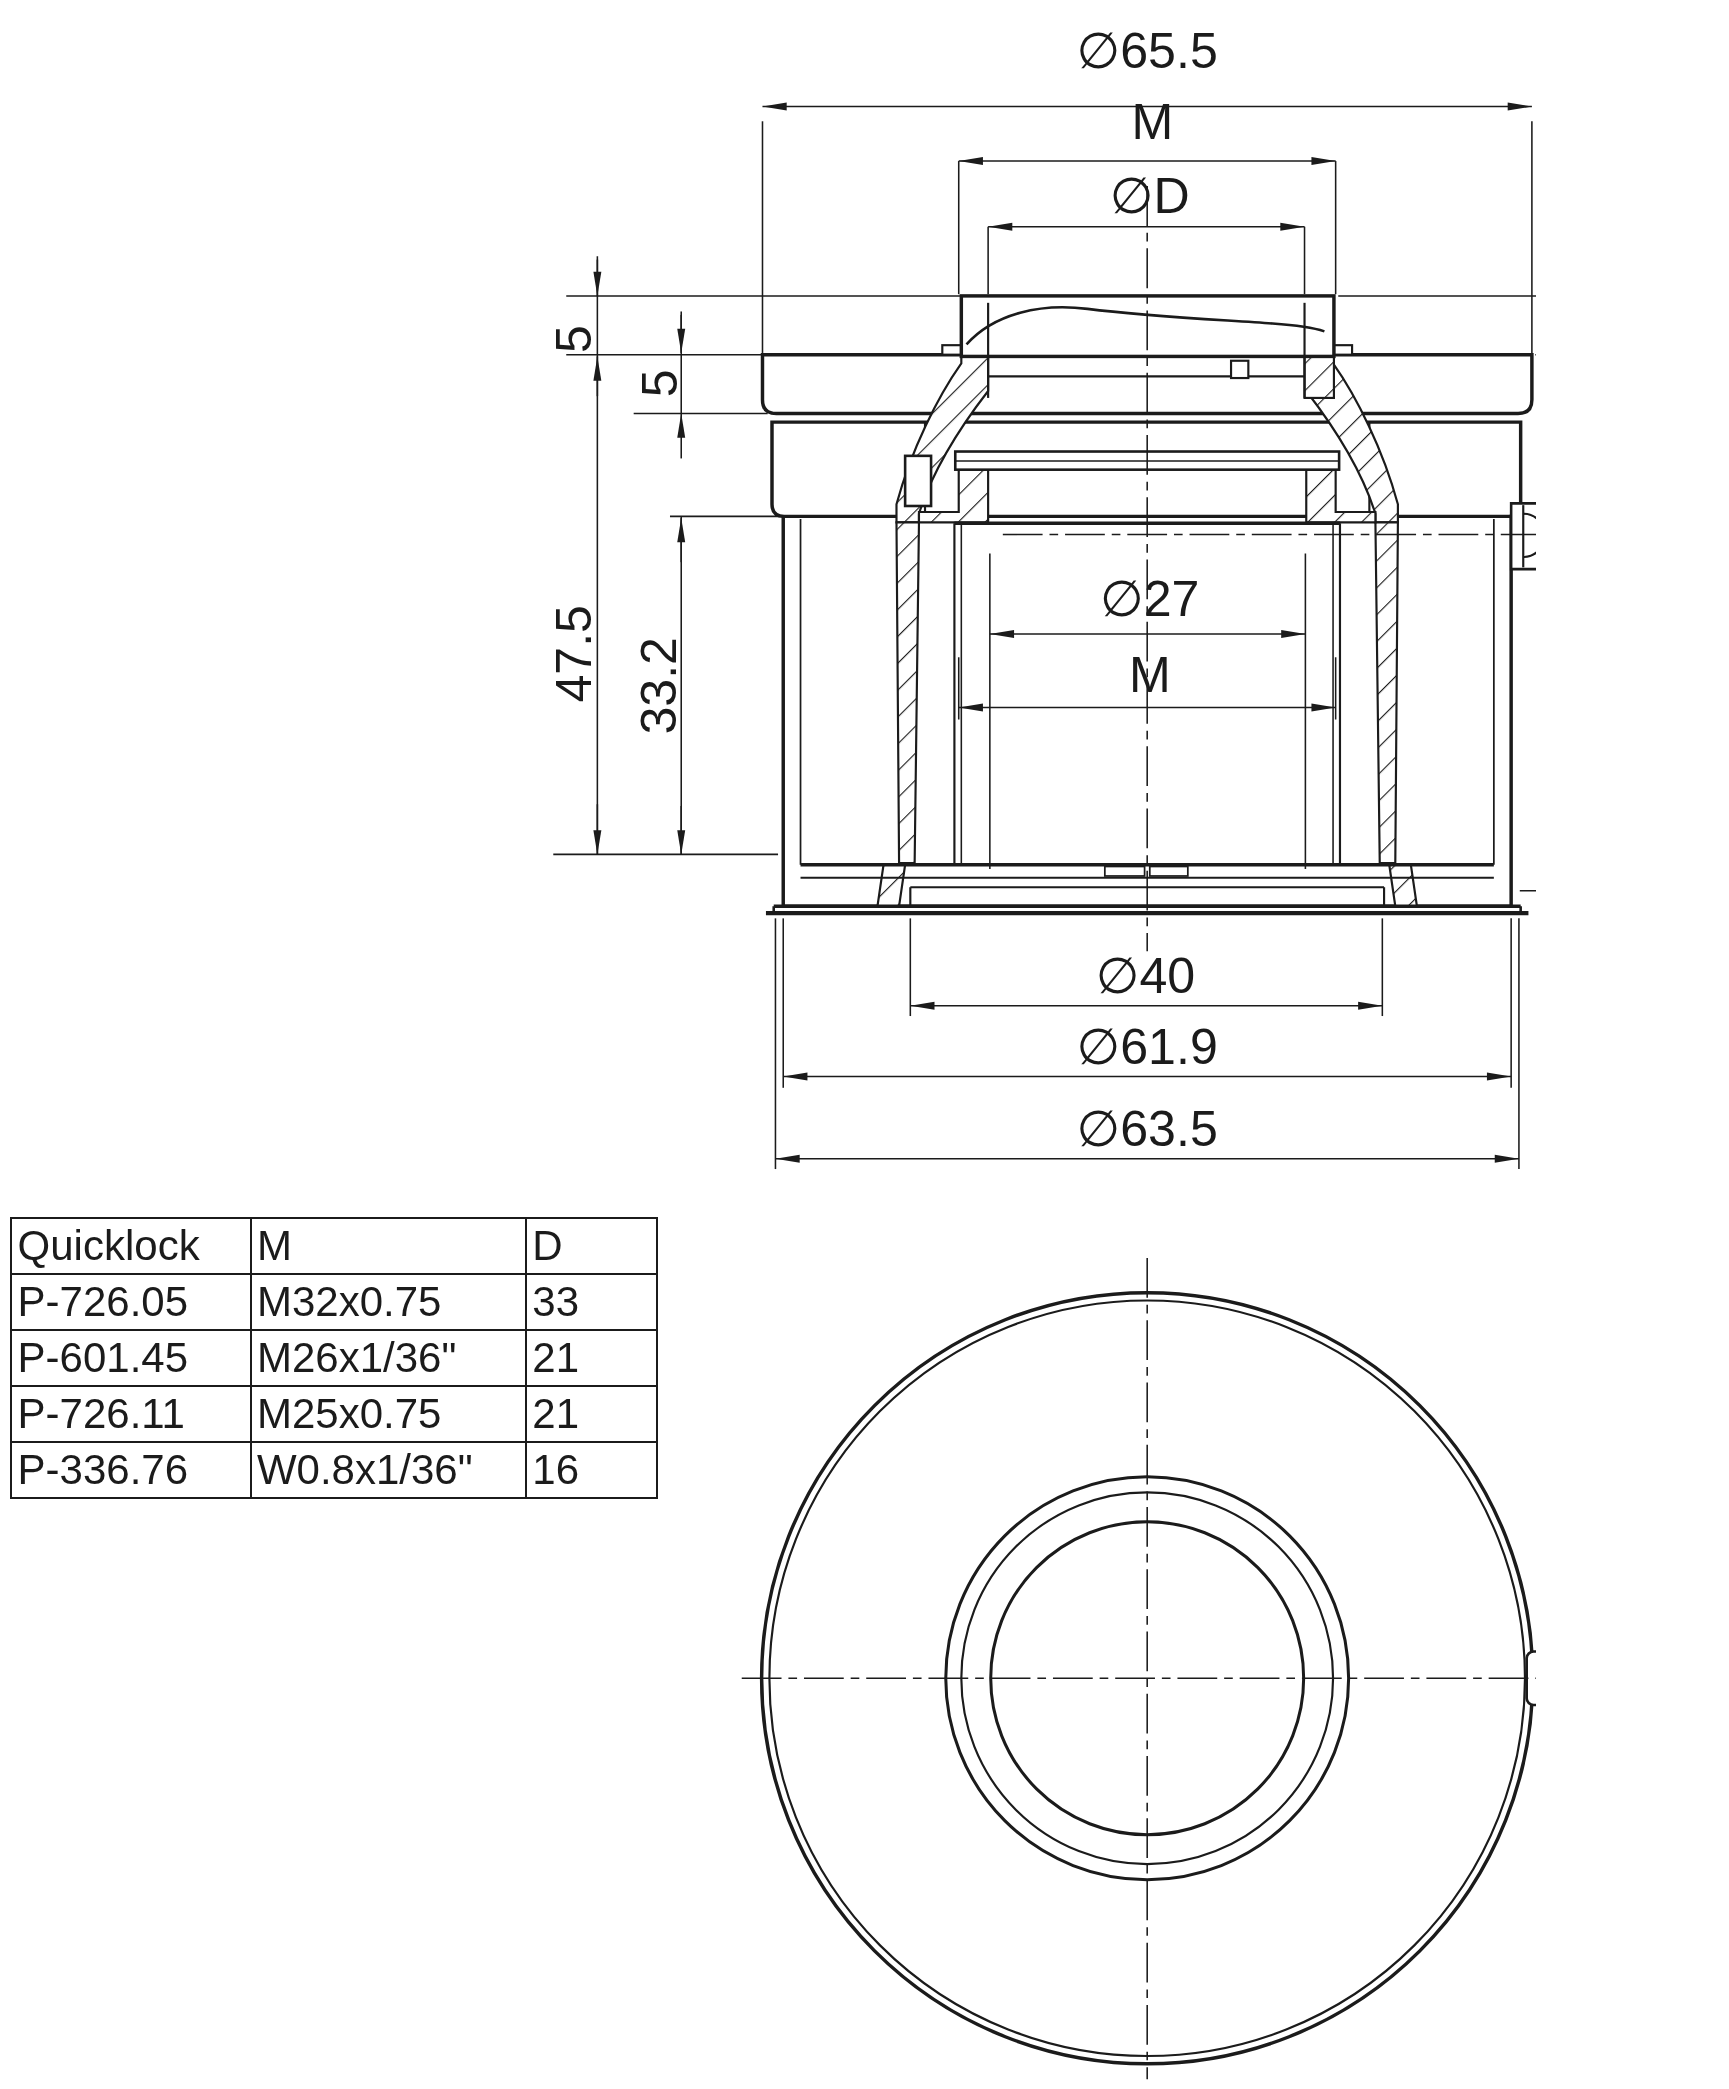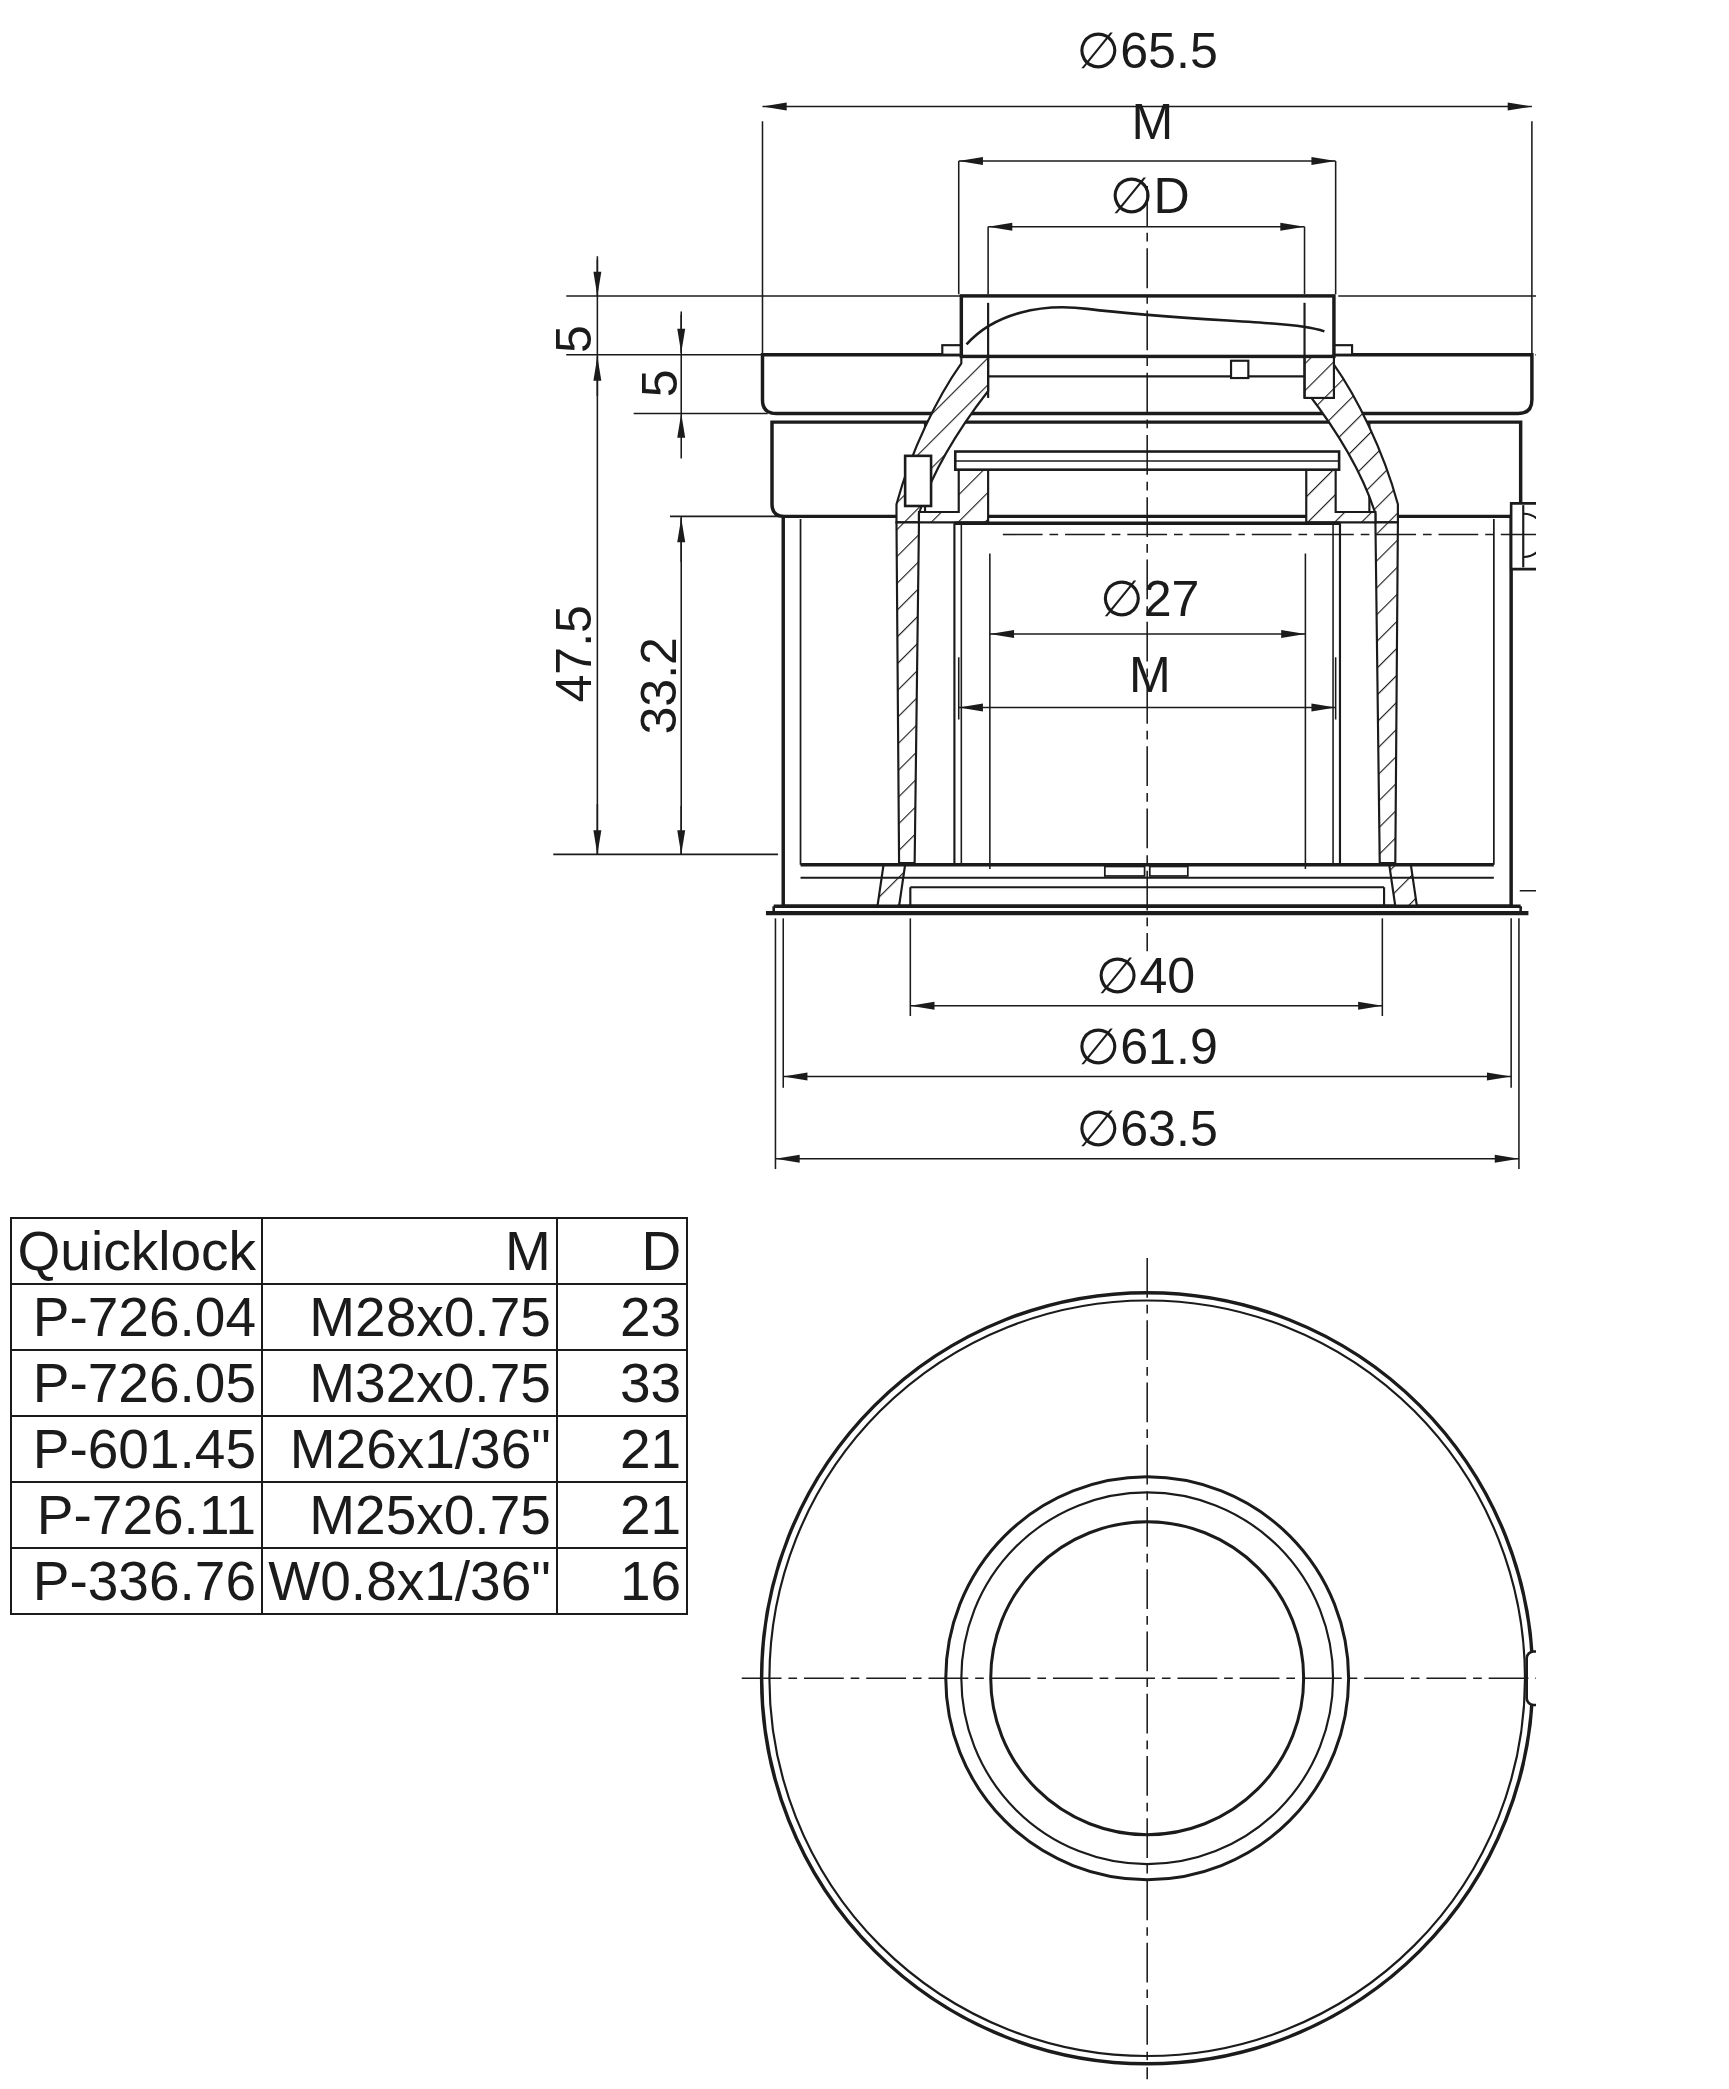--- a/index.html
+++ b/index.html
@@ -1,21 +1,21 @@
 <!DOCTYPE html>
 <html style="font-size:14px"><head>
 <meta charset="utf-8">
 <style>
   html,body{margin:0;padding:0;background:#fff;}
   .page{position:relative;width:1536px;height:2090px;background:#fff;font-family:"Liberation Sans",sans-serif;overflow:hidden;}
   svg text{fill:#1b1b1b;}
   .dim-text{font-family:"Liberation Sans",sans-serif;font-size:58px;}
   .spec-table{position:absolute;left:10.4px;top:1217px;border-collapse:collapse;table-layout:fixed;}
-  .spec-table td,.spec-table th{border:2.2px solid #1b1b1b;height:54px;text-align:right;vertical-align:middle;
-      font-size:55px;font-weight:400;color:#1b1b1b;padding:0 5.2px;white-space:nowrap;}
+  .spec-table td,.spec-table th{border:2.2px solid #1b1b1b;height:54px;text-align:left;vertical-align:middle;
+      font-size:42px;font-weight:400;color:#1b1b1b;padding:0 5.2px;white-space:nowrap;}
   .spec-table{border:1.7px solid #1b1b1b;}
   .c1{width:227px;} .c2{width:263px;} .c3{width:118px;}
 </style>
 </head>
 <body>
 
 <div class="page">
 
 <svg width="1729" height="2090" viewBox="0 0 2000 2417">
   <defs>
@@ -199,25 +199,20 @@
 <table class="spec-table">
   <thead>
     <tr>
       <th class="c1">Quicklock</th>
       <th class="c2">M</th>
       <th class="c3">D</th>
     </tr>
   </thead>
   <tbody>
     <tr>
-      <td>P-726.04</td>
-      <td>M28x0.75</td>
-      <td>23</td>
-    </tr>
-    <tr>
       <td>P-726.05</td>
       <td>M32x0.75</td>
       <td>33</td>
     </tr>
     <tr>
       <td>P-601.45</td>
       <td>M26x1/36"</td>
       <td>21</td>
     </tr>
     <tr>

